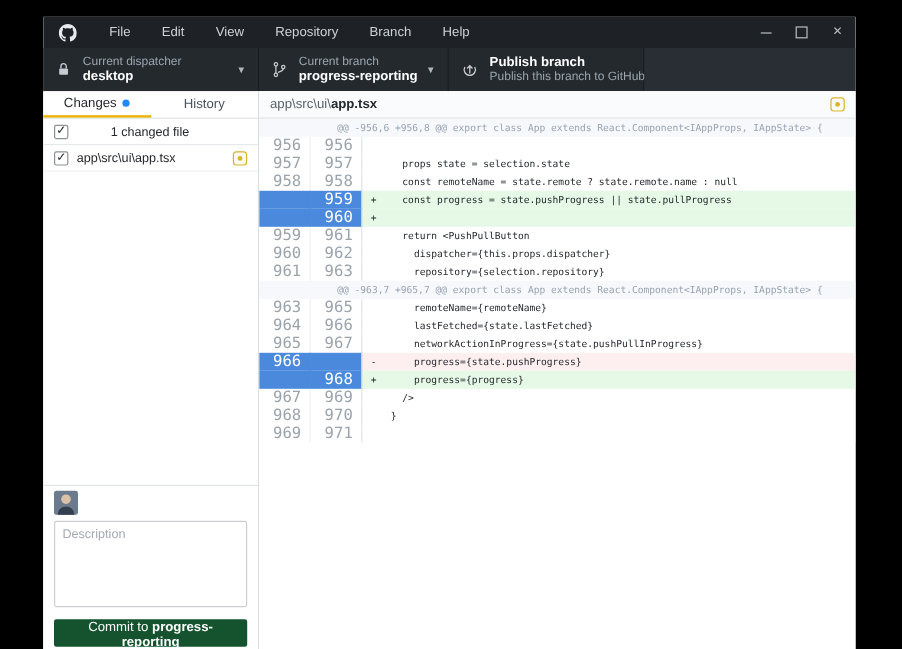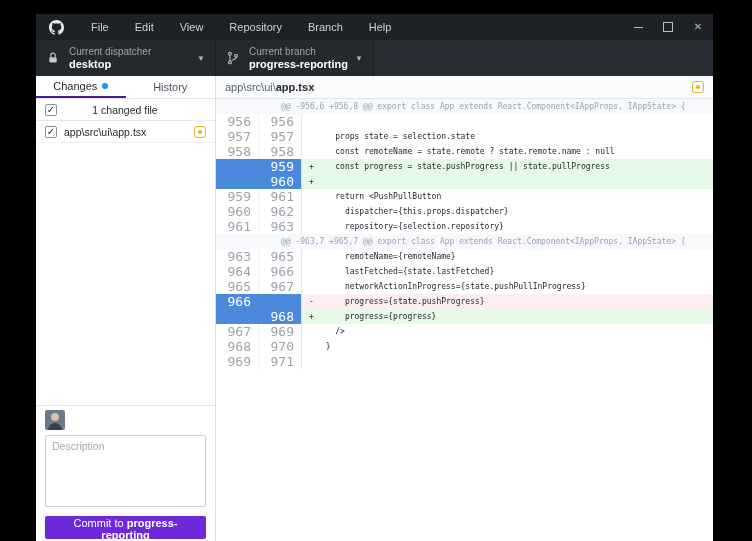--- a/index.html
+++ b/index.html
@@ -36,21 +36,21 @@
   
   .main{flex:1;display:flex;min-height:0;}
   .sidebar{width:180px;flex:0 0 auto;background:#fff;border-right:1px solid #d8dce0;
     box-sizing:border-box;display:flex;flex-direction:column;}
   .diffpane{flex:1;background:#fff;display:flex;flex-direction:column;min-width:0;}
 
   
   .tabbar{height:22px;display:flex;border-bottom:1px solid #e1e4e8;flex:0 0 auto;}
   .tab{flex:1;display:flex;align-items:center;justify-content:center;font-size:11px;
     color:#47525d;cursor:pointer;box-sizing:border-box;}
-  .tab.active{border-bottom:2px solid #4c1d95;color:#24292e;}
+  .tab.active{border-bottom:2px solid #eab308;color:#24292e;}
   .dot{width:6px;height:6px;border-radius:50%;background:#2188ff;margin-left:5px;}
 
   .files-header{height:21px;display:flex;align-items:center;padding:0 9px;
     border-bottom:1px solid #e6e9ec;font-size:10.5px;color:#24292e;flex:0 0 auto;}
   .files-header .fh-label{flex:1;text-align:center;margin-right:13px;}
   .file-row{height:21px;display:flex;align-items:center;padding:0 9px;
     border-bottom:1px solid #f0f2f4;font-size:10.5px;color:#24292e;cursor:pointer;flex:0 0 auto;}
   .file-name{flex:1;margin-left:7px;white-space:nowrap;overflow:hidden;}
   .checkbox{width:12px;height:12px;border:1px solid #8a9199;border-radius:2px;background:#fff;
     display:flex;align-items:center;justify-content:center;font-size:10px;line-height:10px;
@@ -66,21 +66,21 @@
     overflow:hidden;flex:0 0 auto;}
   .avatar::before{content:'';position:absolute;width:8px;height:8px;border-radius:50%;
     background:#d9c2a7;left:6px;top:3px;}
   .avatar::after{content:'';position:absolute;width:14px;height:8px;border-radius:7px 7px 0 0;
     background:#343f4e;left:3px;bottom:-1px;}
   .summary-input{flex:1;height:21px;border:1px solid #c9ced3;border-radius:2px;padding:0 6px;
     font-size:10.5px;color:#24292e;font-family:inherit;box-sizing:border-box;min-width:0;}
   .desc-input{width:100%;height:72px;margin-top:5px;border:1px solid #c9ced3;border-radius:2px;
     resize:none;padding:4px 6px;font-size:10.5px;color:#24292e;font-family:inherit;box-sizing:border-box;}
   .desc-input::placeholder{color:#a3abb3;}
-  .commit-btn{width:100%;height:23px;margin-top:5px;background:#6d28d9;color:#fff;border:none;
+  .commit-btn{width:100%;height:23px;margin-top:5px;background:#14532d;color:#fff;border:none;
     border-radius:2px;font-size:11px;font-family:inherit;cursor:pointer;}
   .commit-btn b{font-weight:bold;}
 
   
   .diff-header{height:22px;display:flex;align-items:center;background:#fafbfc;
     border-bottom:1px solid #e1e4e8;padding:0 9px;font-size:11px;color:#586069;flex:0 0 auto;}
   .diff-path{flex:1;white-space:nowrap;overflow:hidden;}
   .diff-path b{color:#24292e;font-weight:bold;}
   .diff-rows{flex:1;overflow:hidden;font-family:"DejaVu Sans Mono","Liberation Mono",monospace;}
   .drow{height:15px;display:flex;background:#fff;}
@@ -152,20 +152,32 @@
             <circle cx="11.5" cy="5.5" r="1.6"></circle>
             <path d="M4.5 4.6v6.8M11.5 7.1c0 2.4-3.4 2.6-5 3.6"></path>
           </svg>
       </span>
       <span class="tb-text">
         <span class="tb-label">Current branch</span>
         <span class="tb-value">progress-reporting</span>
       </span>
       <span class="chevron">▼</span>
     </div>
+    <div class="tb-section tb-publish">
+      <span class="tb-icon">
+        <svg width="15" height="15" viewBox="0 0 16 16" fill="none" stroke="#c6cbd1" stroke-width="1.2">
+            <path d="M3.6 5.2a5 5 0 1 0 8.8 0"></path>
+            <path d="M8 11V4.2M5.6 6.4 8 4l2.4 2.4"></path>
+          </svg>
+      </span>
+      <span class="tb-text">
+        <span class="tb-value">Publish branch</span>
+        <span class="tb-sub">Publish this branch to GitHub</span>
+      </span>
+    </div>
     <div class="tb-filler"></div>
   </div>
 
   <div class="main">
 
     <div class="sidebar">
       <div class="tabbar">
         <div class="tab active">
           <span>Changes</span>
           <span class="dot"></span>

